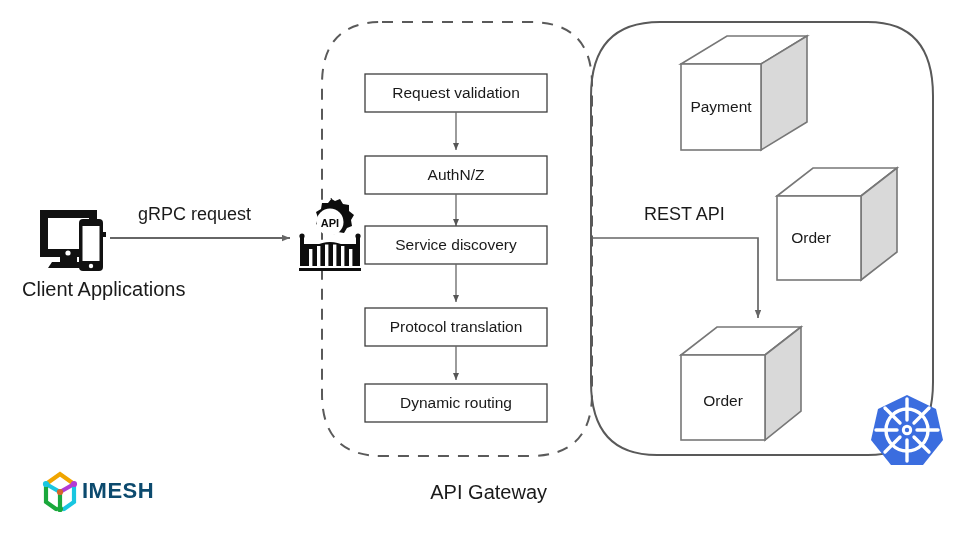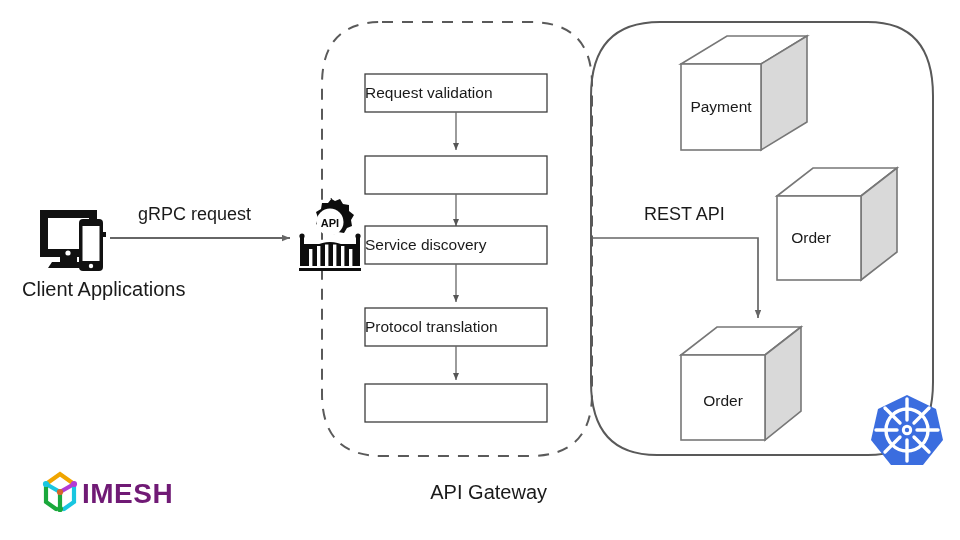--- a/index.html
+++ b/index.html
@@ -23,37 +23,38 @@
     height: 540px;
   }
   .lbl {
     position: absolute;
     color: #1a1a1a;
     font-family: "Liberation Sans", sans-serif;
     white-space: nowrap;
   }
   .stage-label {
     font-size: 15.5px;
+    text-align: center;
   }
   .cube-label {
     font-size: 15.5px;
     text-align: center;
   }
   .edge-label {
     font-size: 18px;
   }
   .caption {
     font-size: 20px;
   }
   .brand-text {
     position: absolute;
-    font-size: 28px;
+    font-size: 22px;
     font-weight: bold;
     letter-spacing: 0.5px;
-    color: #701a75;
+    color: #0c4a6e;
     font-family: "Liberation Sans", sans-serif;
   }
 </style>
 </head>
 <body>
 
 <div id="canvas">
 
   <svg id="svg-layer" viewBox="0 0 960 540" xmlns="http://www.w3.org/2000/svg">
     <defs>
@@ -190,22 +191,24 @@
     </g>
   </svg>
 
   <div class="lbl caption" style="left:22px; top:278px;">Client Applications</div>
 
   <div class="lbl edge-label" style="left:138px; top:204px;">gRPC request</div>
 
   <div class="lbl edge-label" style="left:644px; top:204px;">REST API</div>
 
   <div class="lbl stage-label" style="left:365px; top:84px; width:182px;">Request validation</div>
+  <div class="lbl stage-label" style="left:365px; top:166px; width:182px;">AuthN/Z</div>
   <div class="lbl stage-label" style="left:365px; top:318px; width:182px;">Protocol translation</div>
   <div class="lbl stage-label" style="left:365px; top:236px; width:182px;">Service discovery</div>
+  <div class="lbl stage-label" style="left:365px; top:394px; width:182px;">Dynamic routing</div>
 
   <div class="lbl caption" style="left:365px; top:481px; width:182px; text-align:right;">API Gateway</div>
 
   <div class="lbl cube-label" style="left:681px; top:98px; width:80px;">Payment</div>
   <div class="lbl cube-label" style="left:777px; top:229px; width:68px;">Order</div>
   <div class="lbl cube-label" style="left:681px; top:392px; width:84px;">Order</div>
 
   <div class="brand-text" style="left:82px; top:478px;">IMESH</div>
 
 </div>

